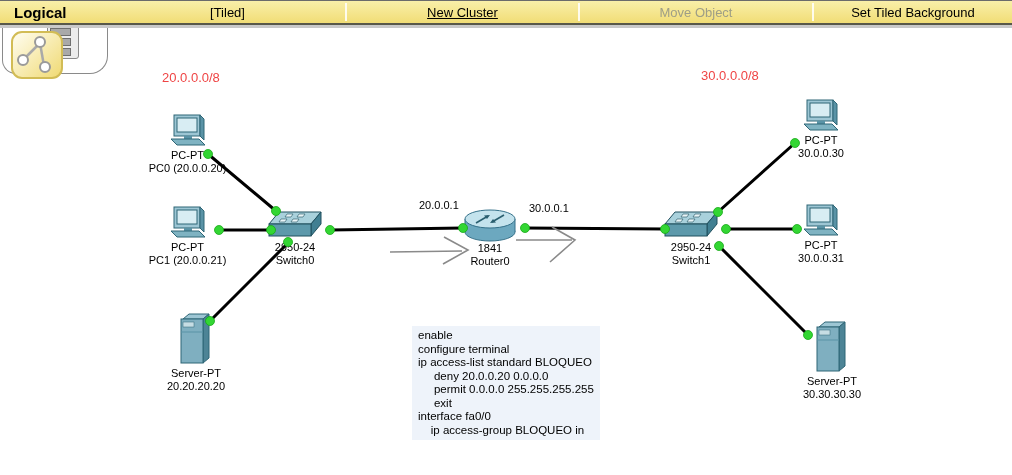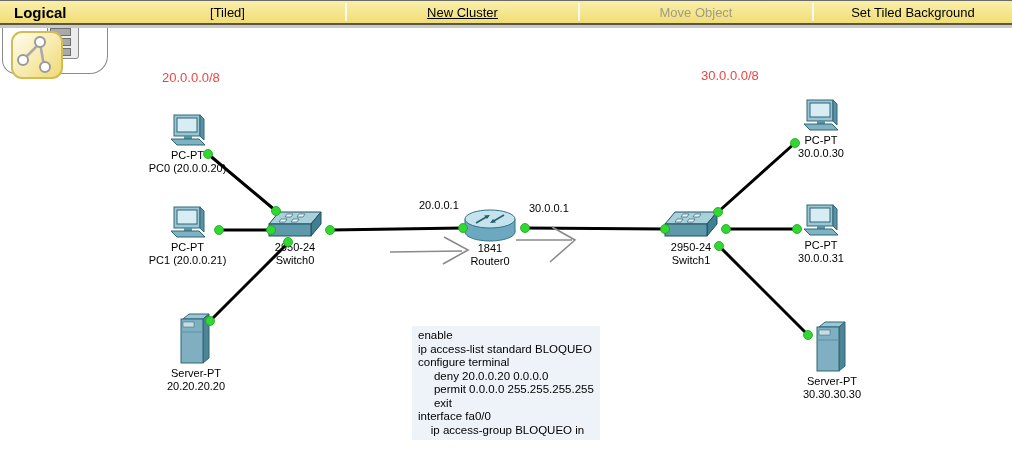--- a/index.html
+++ b/index.html
@@ -116,22 +116,22 @@
     </svg>
 
     <div class="net-label" id="netlabel-20">20.0.0.0/8</div>
     <div class="net-label" id="netlabel-30">30.0.0.0/8</div>
     <div class="if-label" id="iflabel-20">20.0.0.1</div>
     <div class="if-label" id="iflabel-30">30.0.0.1</div>
 
 
     <div class="note" id="note-config">
       <div>enable</div>
+      <div>configure terminal</div>
       <div>ip access-list standard BLOQUEO</div>
-      <div>configure terminal</div>
       <div>     deny 20.0.0.20 0.0.0.0</div>
       <div>     permit 0.0.0.0 255.255.255.255</div>
       <div>     exit</div>
       <div>interface fa0/0</div>
       <div>    ip access-group BLOQUEO in</div>
     </div>
 
     <div class="dev" id="pc0">
       <svg width="40" height="36" viewBox="0 0 40 36">
         <rect x="6" y="2" width="26" height="21" fill="#9dc6d4" stroke="#2f6676"></rect>

